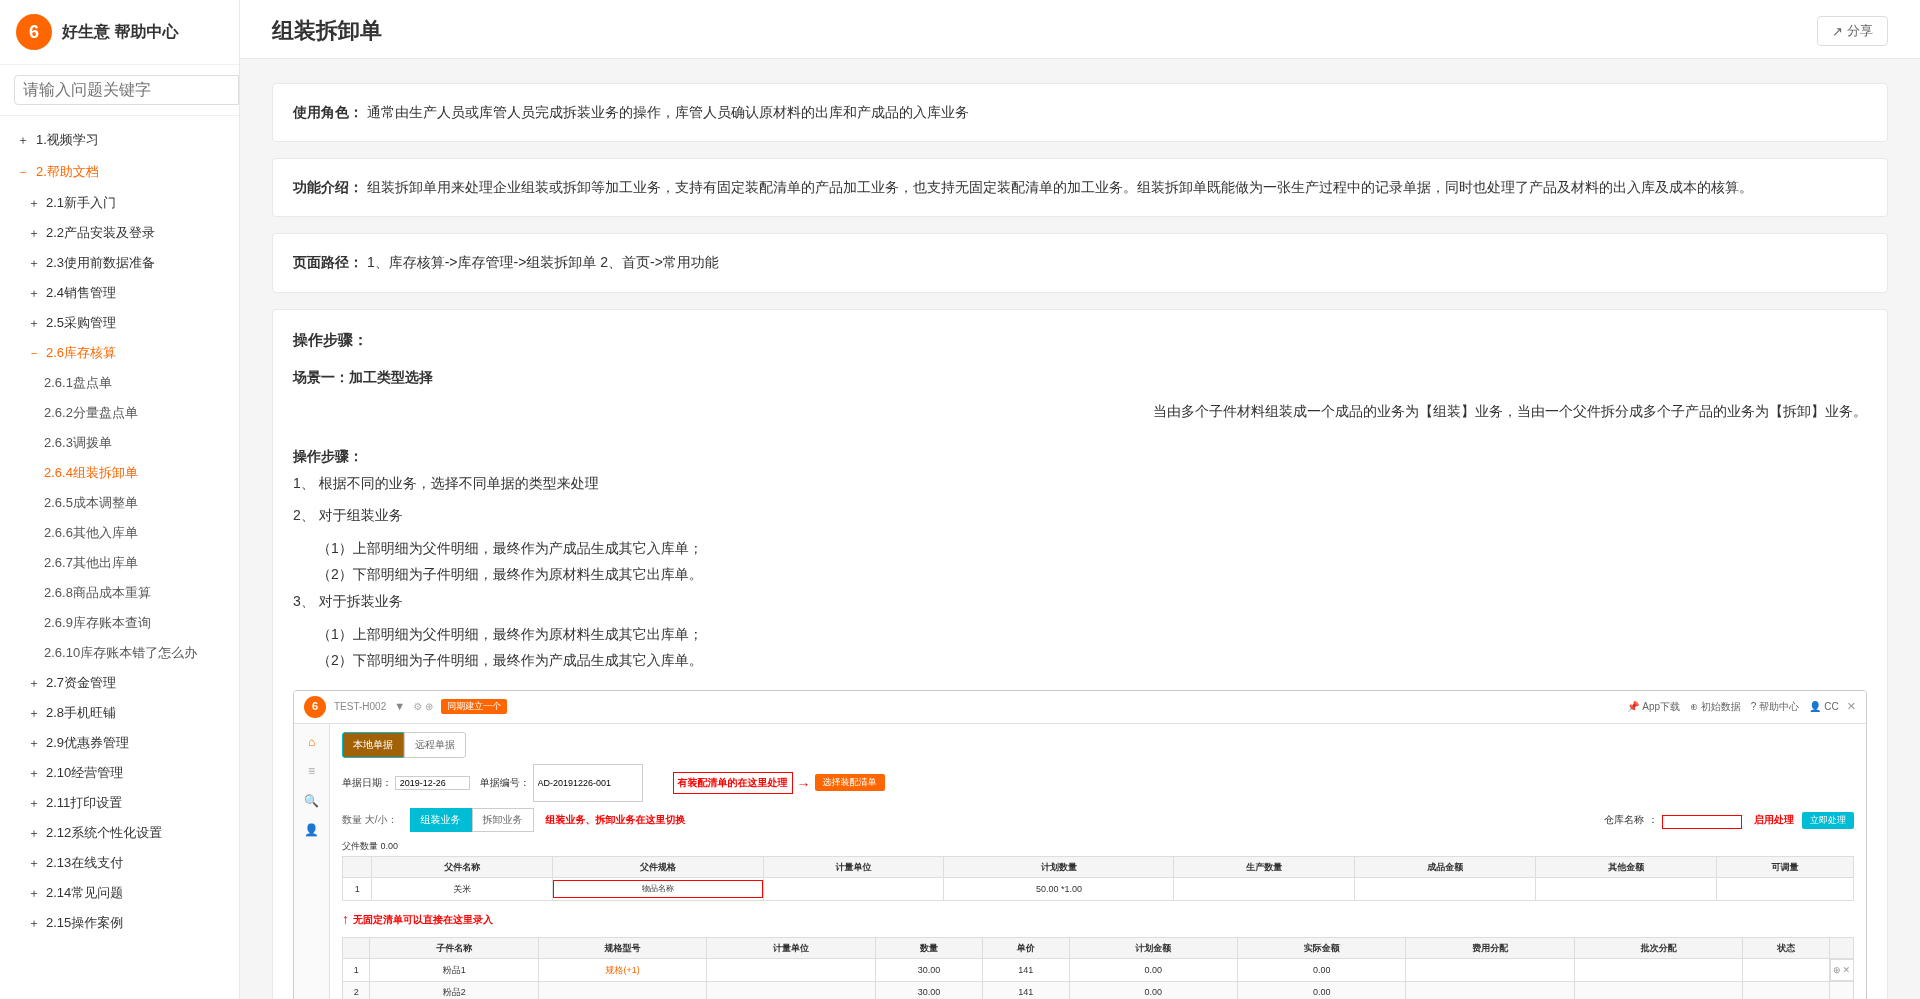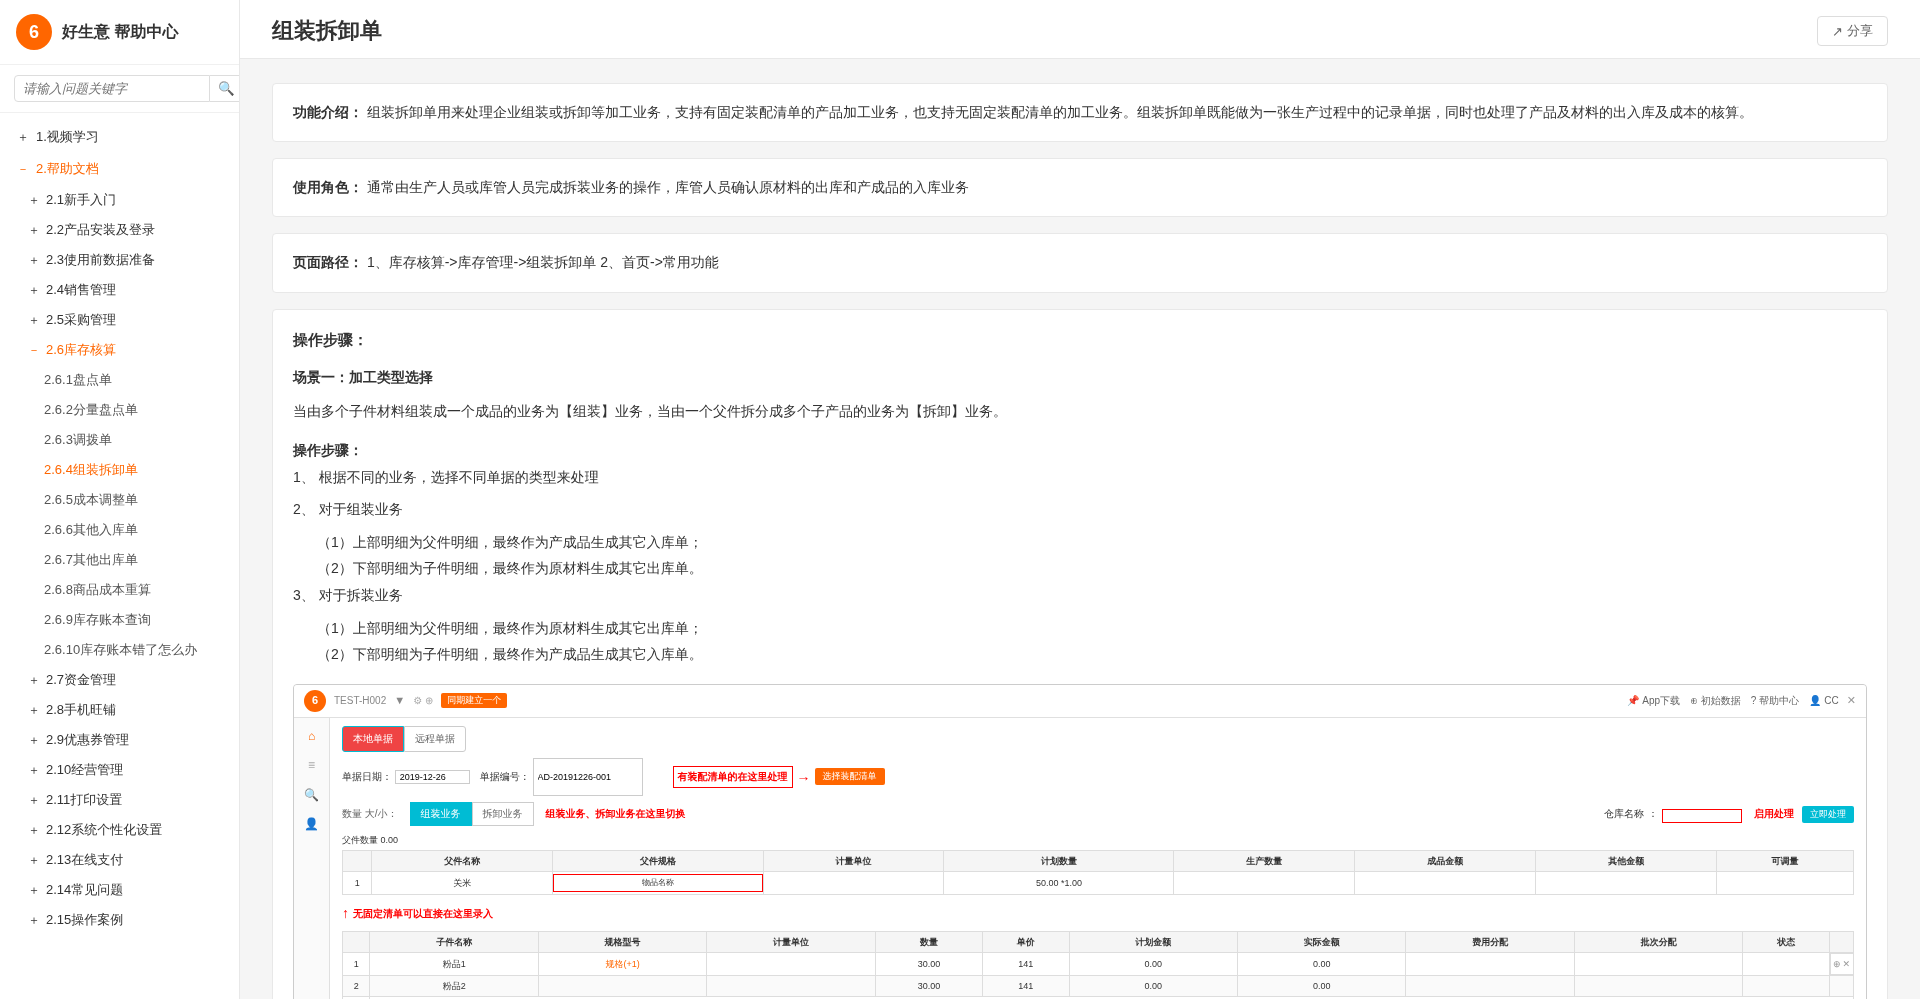--- a/index.html
+++ b/index.html
@@ -32,21 +32,21 @@
     }
     .logo-text { font-size: 16px; font-weight: bold; color: #333; }
 
     .search-bar {
       padding: 10px 14px;
       border-bottom: 1px solid #f0f0f0;
       display: flex; align-items: center;
     }
     .search-bar input {
       flex: 1; border: 1px solid #ddd; border-radius: 4px 0 0 4px;
-      padding: 5px 8px; font-size: 13px; outline: none; color: #999; font-style: italic;
+      padding: 5px 8px; font-size: 16px; outline: none; color: #999;
     }
     .search-bar button {
       border: 1px solid #ddd; border-left: none; background: #fff;
       padding: 5px 8px; border-radius: 0 4px 4px 0; cursor: pointer;
       color: #999;
     }
 
     .sidebar-nav {
       flex: 1; overflow-y: auto; padding: 8px 0;
     }
@@ -121,21 +121,21 @@
       padding: 16px 20px;
       margin-bottom: 16px;
       line-height: 1.8;
       font-size: 14px;
       color: #333;
     }
     .section-label { font-weight: bold; }
 
     .op-steps-title { font-weight: bold; font-size: 15px; margin-bottom: 12px; }
     .scene-title { font-weight: bold; font-size: 14px; margin-bottom: 8px; }
-    .scene-desc { margin-bottom: 14px; line-height: 1.9; }
+    .scene-desc { margin-bottom: 20px; line-height: 1.9; text-align: right; }
 
     .step-item { margin-bottom: 6px; line-height: 1.9; }
     .step-sub { padding-left: 24px; line-height: 1.9; }
 
     
     .screenshot-container {
       margin-top: 16px;
       border: 1px solid #ccc;
       border-radius: 4px;
       overflow: hidden;
@@ -286,27 +286,27 @@
     <h1 class="page-title">组装拆卸单</h1>
     <button class="share-btn">
       <span>↗</span>
       <span>分享</span>
     </button>
   </div>
 
   <div class="main-content">
 
     <div class="content-card">
+      <span class="section-label">使用角色：</span>
+      <span>通常由生产人员或库管人员完成拆装业务的操作，库管人员确认原材料的出库和产成品的入库业务</span>
+    </div>
+
+    <div class="content-card">
       <span class="section-label">功能介绍：</span>
       <span>组装拆卸单用来处理企业组装或拆卸等加工业务，支持有固定装配清单的产品加工业务，也支持无固定装配清单的加工业务。组装拆卸单既能做为一张生产过程中的记录单据，同时也处理了产品及材料的出入库及成本的核算。</span>
-    </div>
-
-    <div class="content-card">
-      <span class="section-label">使用角色：</span>
-      <span>通常由生产人员或库管人员完成拆装业务的操作，库管人员确认原材料的出库和产成品的入库业务</span>
     </div>
 
     <div class="content-card">
       <span class="section-label">页面路径：</span>
       <span>1、库存核算-&gt;库存管理-&gt;组装拆卸单 2、首页-&gt;常用功能</span>
     </div>
 
     <div class="content-card">
       <div class="op-steps-title">操作步骤：</div>
 
@@ -358,21 +358,21 @@
           <div class="app-sidebar-strip">
             <div style="font-size:12px; color:#f60;">⌂</div>
             <div style="font-size:12px; color:#aaa;">≡</div>
             <div style="font-size:12px; color:#aaa;">🔍</div>
             <div style="font-size:12px; color:#aaa;">👤</div>
           </div>
 
           <div class="app-main">
 
             <div style="display:flex; gap:0; margin-bottom:6px;">
-              <div style="padding:3px 10px; font-size:10px; border:1px solid #00bcd4; background:#ef4444; color:#fff; border-radius:3px 0 0 3px;">本地单据</div>
+              <div style="padding:3px 10px; font-size:10px; border:1px solid #00bcd4; background:#a16207; color:#fff; border-radius:3px 0 0 3px;">本地单据</div>
               <div style="padding:3px 10px; font-size:10px; border:1px solid #ccc; background:#fff; color:#666; border-radius:0 3px 3px 0;">远程单据</div>
             </div>
 
             <div style="display:flex; gap:10px; align-items:center; margin-bottom:6px; font-size:10px; flex-wrap:wrap;">
               <div>
                 <span>单据日期</span>：
                 <input style="border: 1px solid rgb(204, 204, 204); font-size: 9px; padding: 1px 4px; width: 75px;" type="text" value="2019-12-26">
               </div>
               <div>
                 <span>单据编号</span>：

